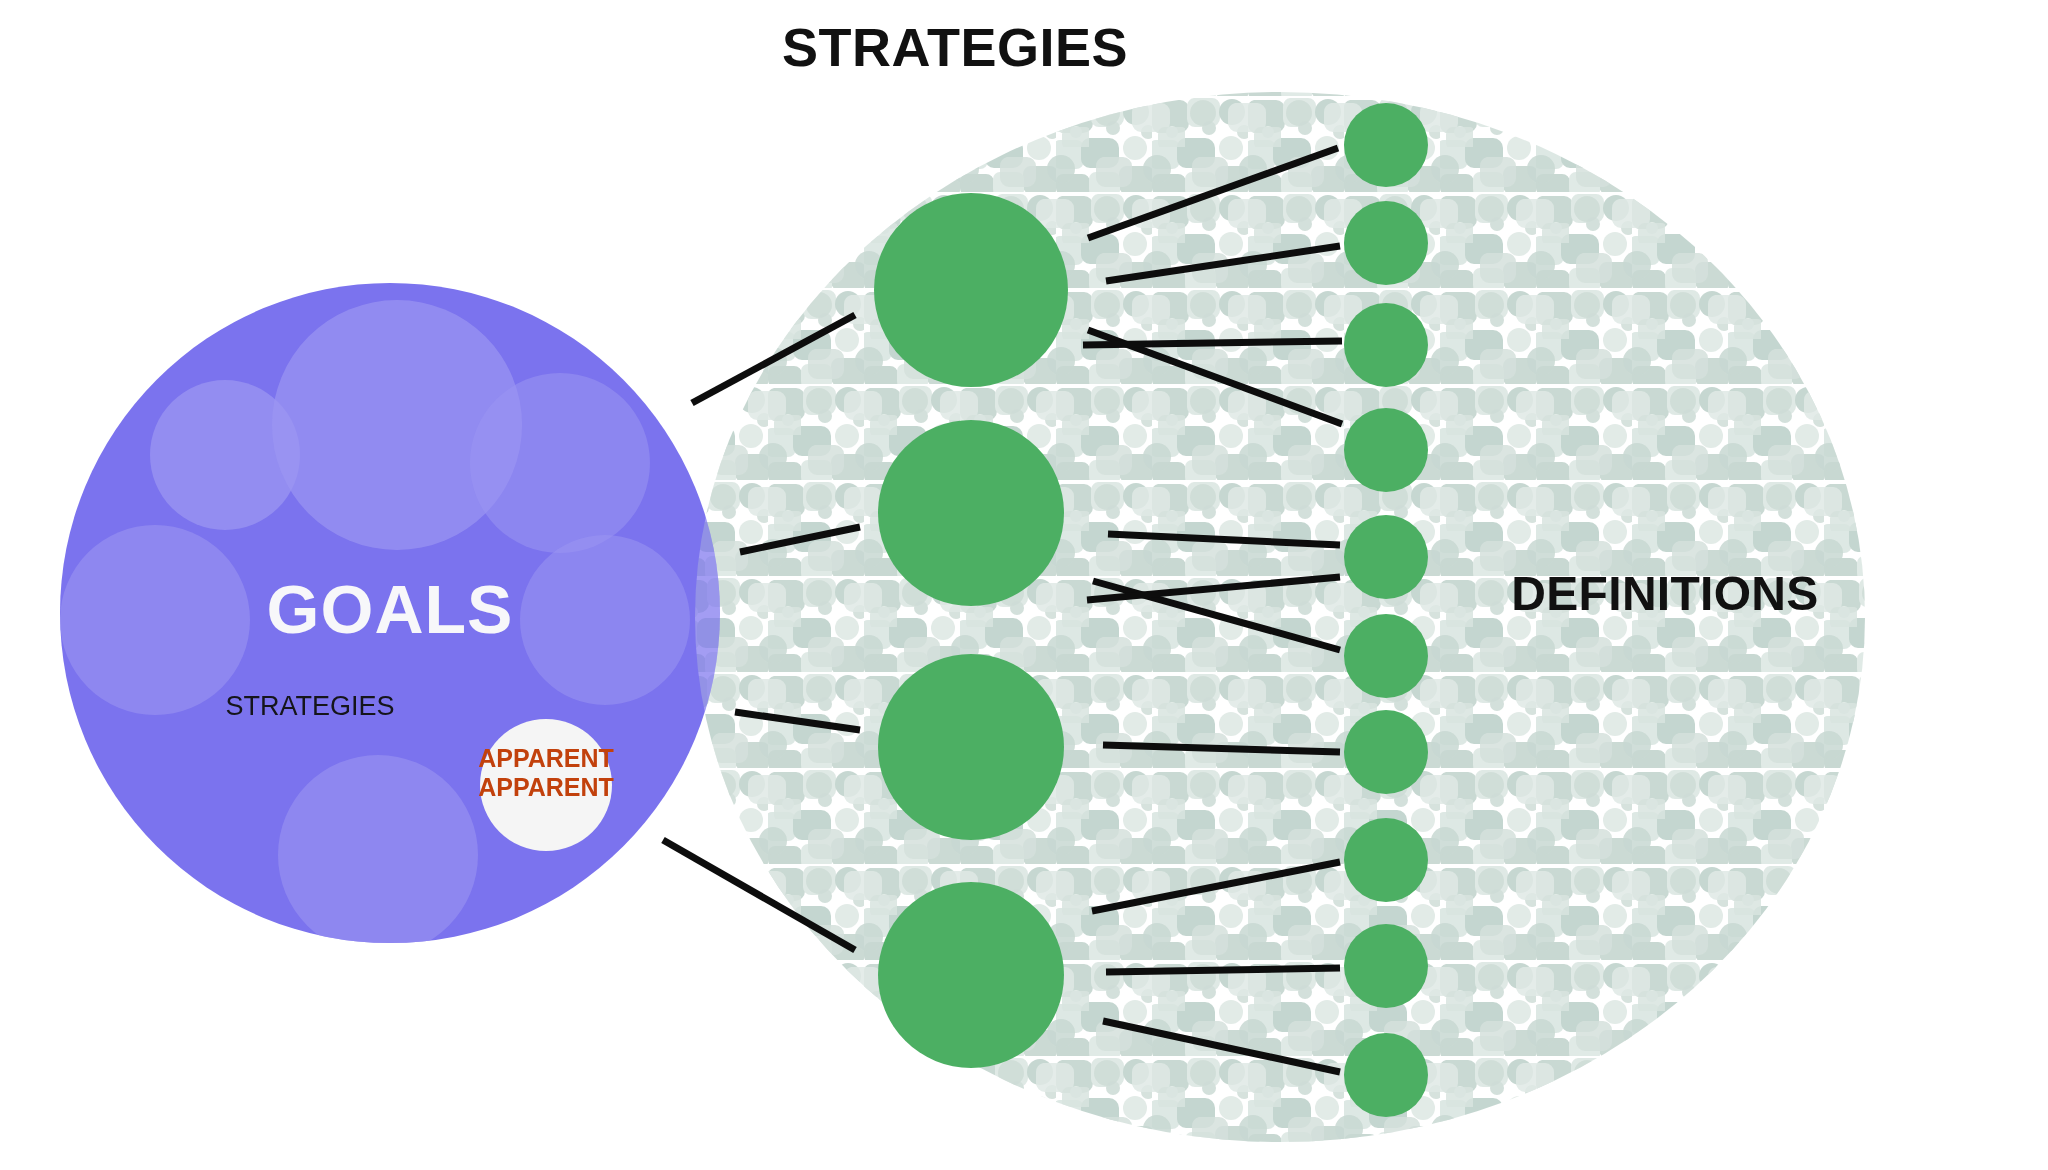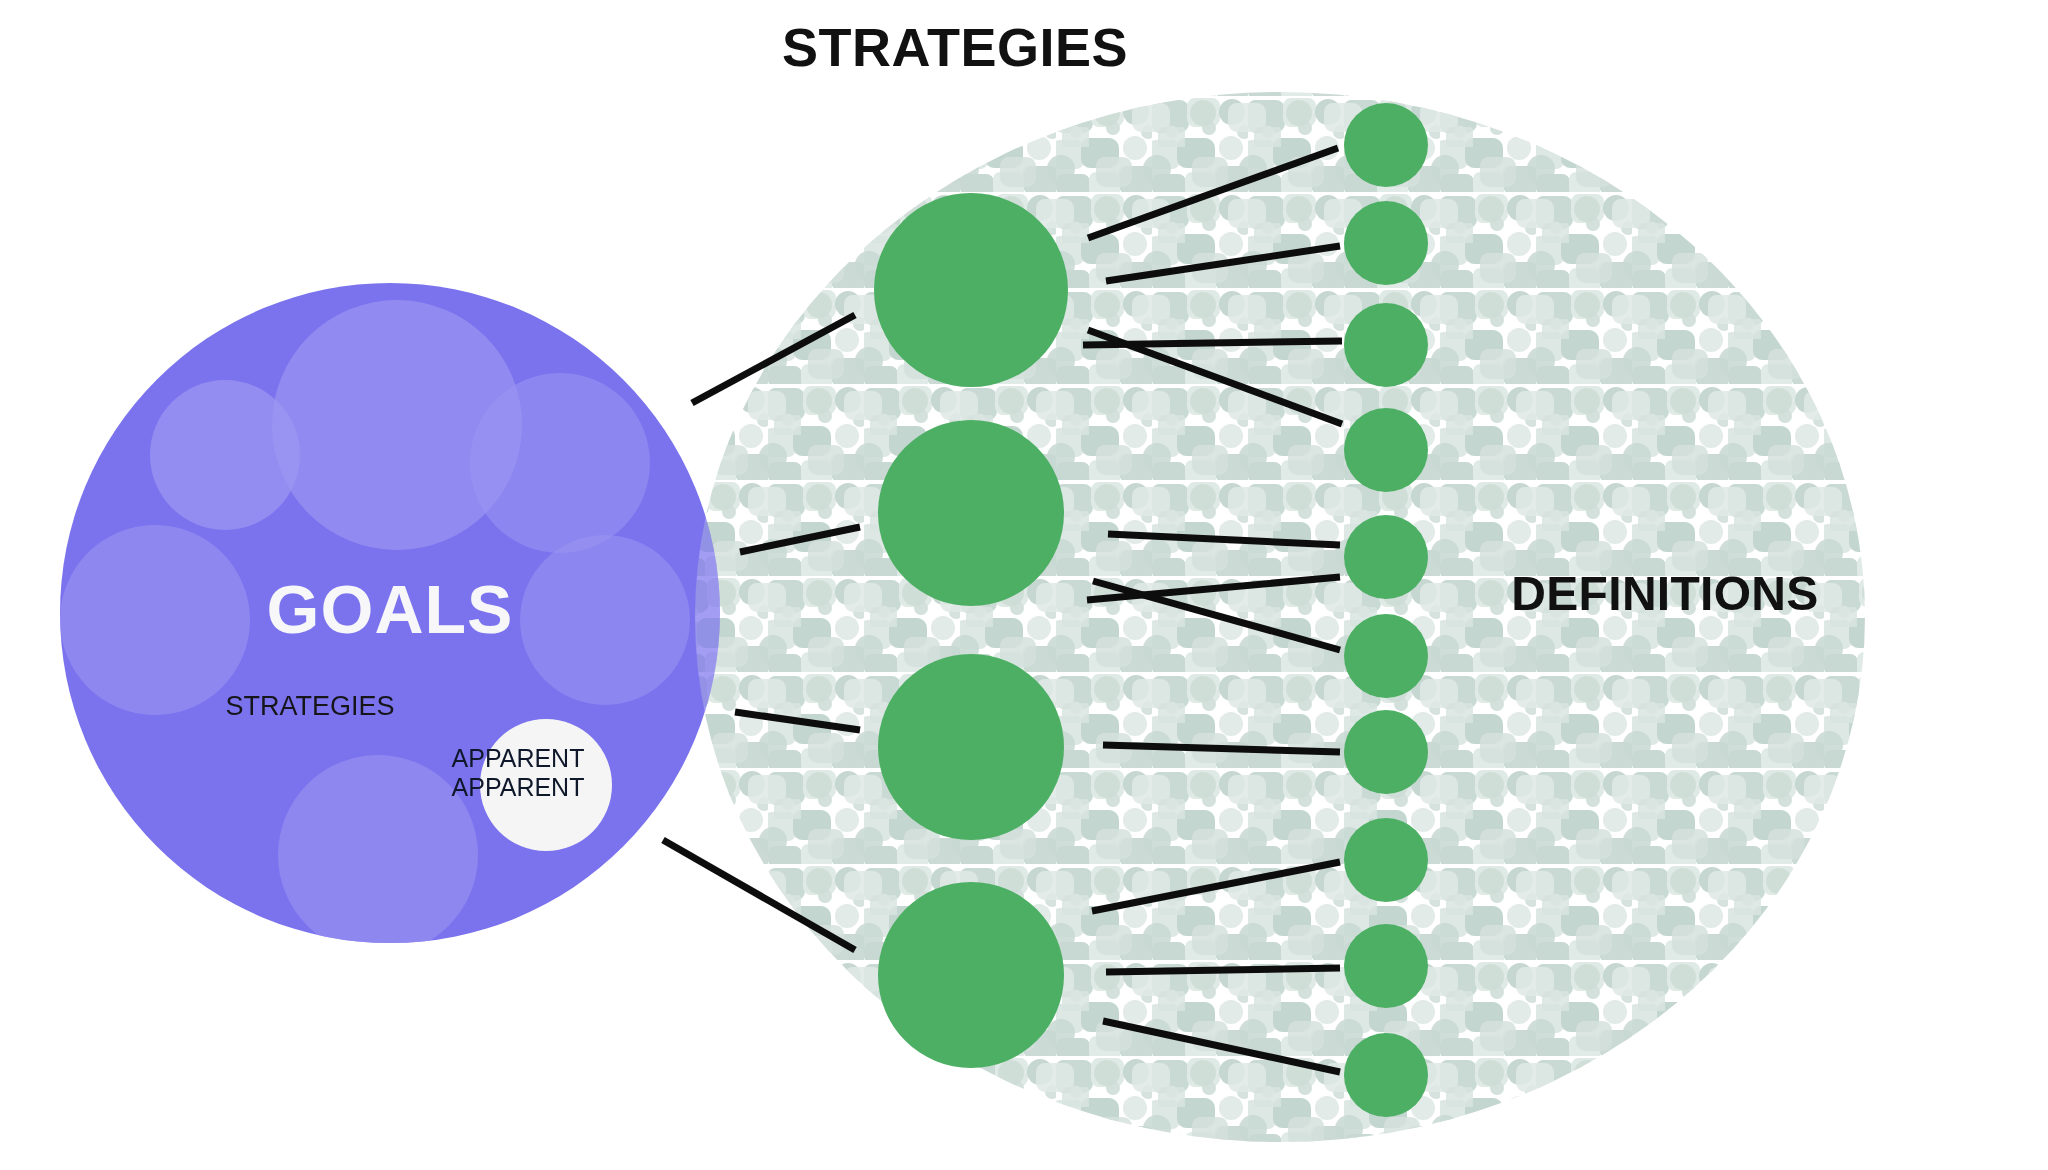--- a/index.html
+++ b/index.html
@@ -66,25 +66,25 @@
     width: 360px;
     text-align: center;
     color: #15151a;
     font-weight: 400;
     font-size: 27px;
     line-height: 1.2;
   }
   #goals-sub span { display: block; }
   #salience-label {
     position: absolute;
-    left: 450px; top: 744px;
+    left: 478px; top: 744px;
     width: 136px;
     text-align: center;
-    color: #0f172a;
-    font-weight: 400;
+    color: #c2410c;
+    font-weight: 700;
     font-size: 25px;
     line-height: 1.16;
   }
   #salience-label span { display: block; }
 </style>
 </head>
 <body>
 
 <div id="stage" style="background: rgb(255, 255, 255);">
 

